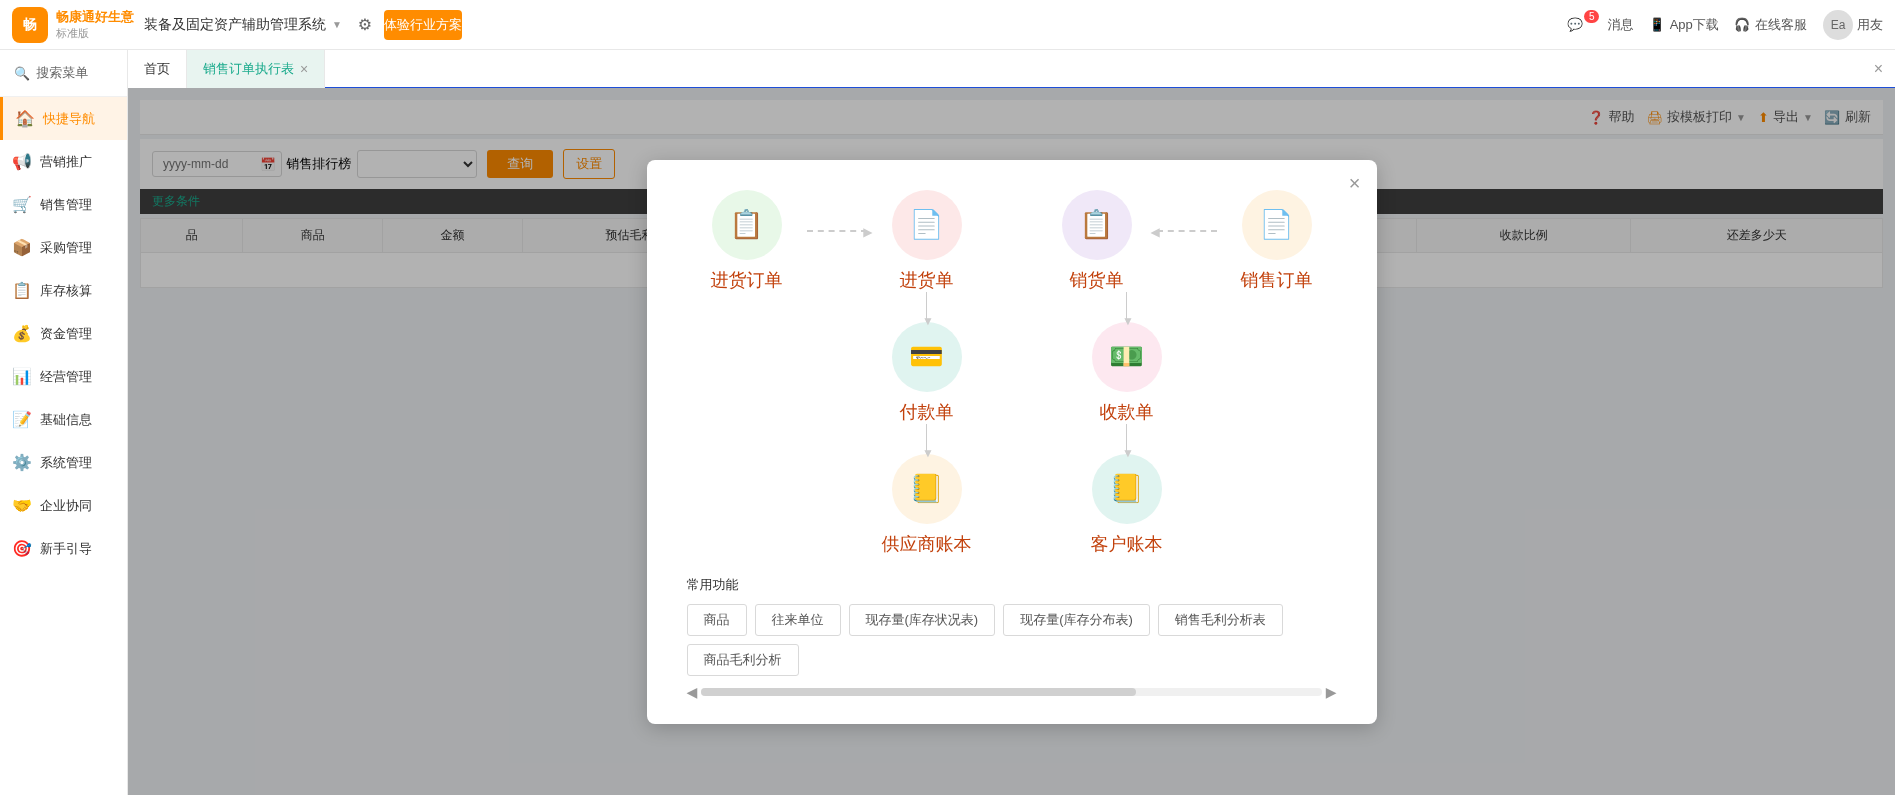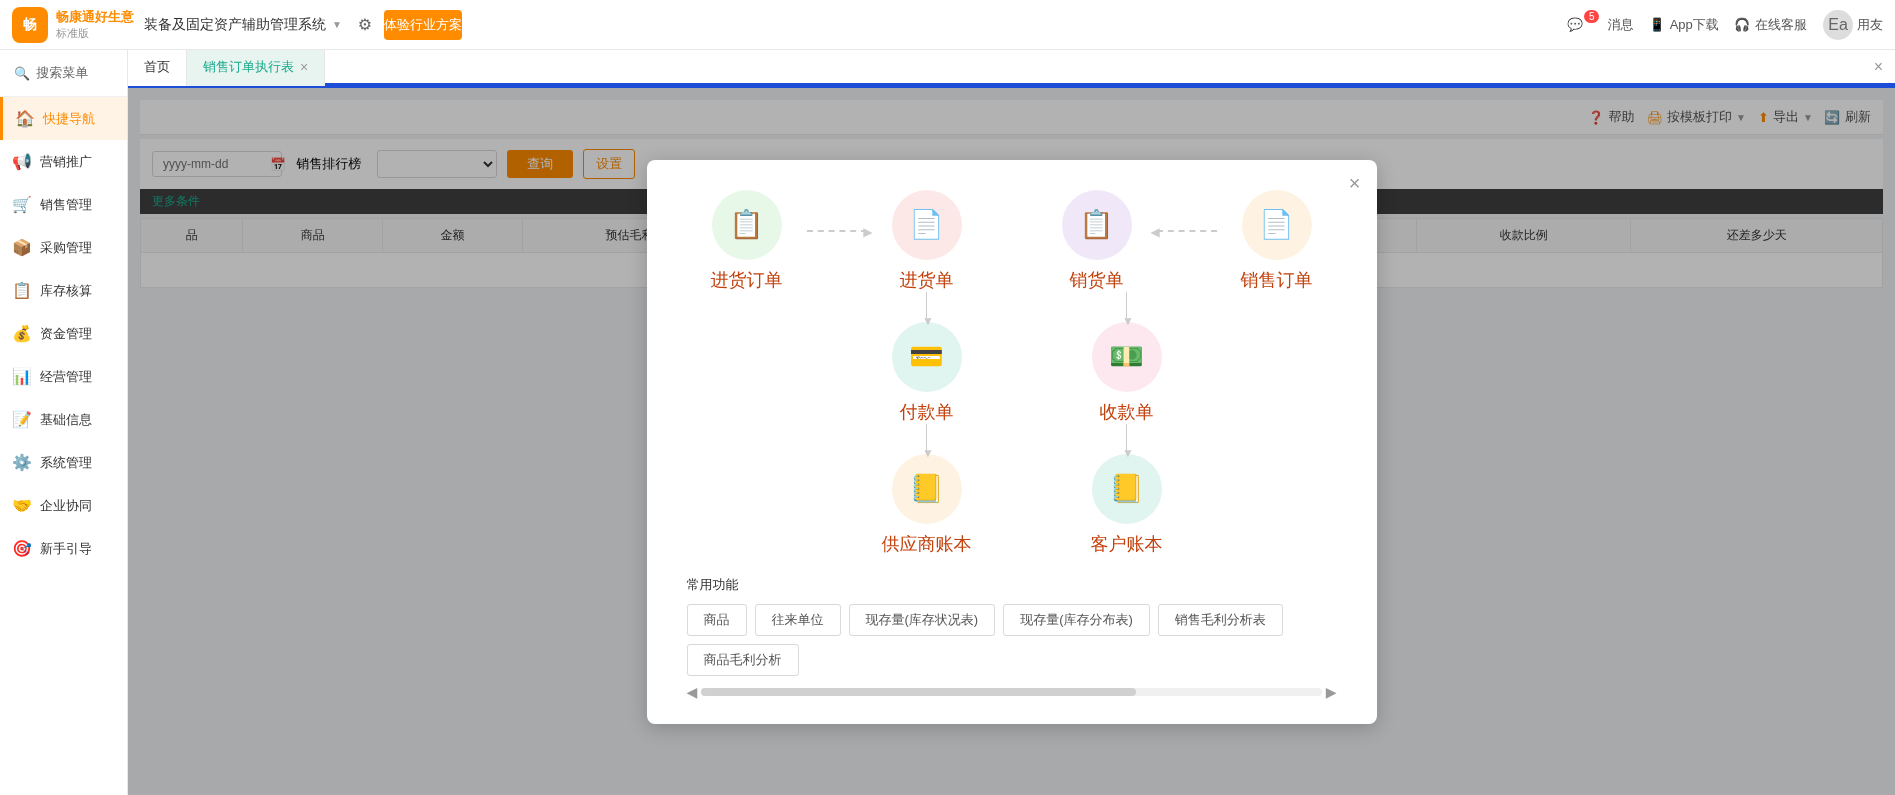--- a/index.html
+++ b/index.html
@@ -4,55 +4,55 @@
   <style>
     * { box-sizing: border-box; margin: 0; padding: 0; }
     body { font-family: 'Microsoft YaHei', Arial, sans-serif; font-size: 13px; background: #f5f5f5; overflow: hidden; }
 
     
     .app-container { display: flex; flex-direction: column; height: 795px; width: 1895px; }
     .top-bar { display: flex; align-items: center; height: 50px; background: #fff; border-bottom: 1px solid #e8e8e8; padding: 0 12px; gap: 10px; }
     .main-area { display: flex; flex: 1; overflow: hidden; }
     .sidebar { width: 128px; background: #fff; border-right: 1px solid #e8e8e8; display: flex; flex-direction: column; }
     .content-area { flex: 1; display: flex; flex-direction: column; background: #f0f2f5; }
-    .tab-bar { display: flex; align-items: center; background: #fff; border-bottom: 5px solid #1d4ed8; height: 38px; padding: 0; }
+    .tab-bar { display: flex; align-items: center; background: #fff; border-bottom: 1px solid #1d4ed8; height: 38px; padding: 0; }
     .page-content { flex: 1; padding: 12px; position: relative; }
 
     
     .logo-area { display: flex; align-items: center; gap: 8px; min-width: 120px; }
     .logo-icon { width: 36px; height: 36px; background: #ff8c00; border-radius: 8px; display: flex; align-items: center; justify-content: center; color: white; font-size: 18px; font-weight: bold; }
     .logo-text { font-size: 12px; color: #333; line-height: 1.3; }
     .logo-text .line1 { font-size: 13px; font-weight: bold; color: #ff8c00; }
     .system-title { display: flex; align-items: center; gap: 6px; color: #333; font-size: 14px; font-weight: 500; }
     .btn-try { background: #ff8c00; color: white; border: none; border-radius: 4px; padding: 6px 0; font-size: 13px; cursor: pointer; }
     .top-right { margin-left: auto; display: flex; align-items: center; gap: 16px; color: #555; font-size: 13px; }
     .top-right-item { display: flex; align-items: center; gap: 4px; cursor: pointer; }
     .badge { background: #ff4444; color: white; border-radius: 10px; font-size: 10px; padding: 1px 5px; position: relative; top: -8px; left: -4px; }
-    .user-avatar { width: 30px; height: 30px; background: #ddd; border-radius: 50%; display: flex; align-items: center; justify-content: center; font-size: 16px; color: #666; }
+    .user-avatar { width: 30px; height: 30px; background: #ddd; border-radius: 50%; display: flex; align-items: center; justify-content: center; font-size: 12px; color: #666; }
 
     
     .sidebar-search { padding: 10px 8px; border-bottom: 1px solid #f0f0f0; }
     .sidebar-search-btn { display: flex; align-items: center; gap: 6px; color: #666; font-size: 13px; cursor: pointer; padding: 4px 6px; }
     .sidebar-item { display: flex; align-items: center; gap: 8px; padding: 12px 12px; cursor: pointer; color: #333; font-size: 13px; transition: background 0.2s; }
     .sidebar-item.active { background: #fff3e6; color: #ff8c00; border-left: 3px solid #ff8c00; }
     .sidebar-item .item-icon { font-size: 16px; width: 20px; text-align: center; }
 
     
     .tab-home { padding: 0 16px; height: 38px; line-height: 38px; background: #fff; color: #333; font-size: 13px; cursor: pointer; border-right: 1px solid #e8e8e8; }
     .tab-item { display: flex; align-items: center; gap: 6px; padding: 0 16px; height: 38px; line-height: 38px; background: #e8f4f0; color: #1aaa8c; font-size: 13px; cursor: pointer; border-right: 1px solid #e8e8e8; }
     .tab-close { color: #999; cursor: pointer; font-size: 14px; }
     .tab-close-all { margin-left: auto; padding: 0 12px; color: #999; cursor: pointer; font-size: 16px; }
 
     
     .page-toolbar { display: flex; align-items: center; justify-content: flex-end; gap: 12px; padding: 8px 12px; background: #fff; border-bottom: 1px solid #e8e8e8; }
     .toolbar-btn { display: flex; align-items: center; gap: 4px; color: #555; font-size: 13px; cursor: pointer; }
 
     
     .filter-bar { display: flex; align-items: center; gap: 10px; padding: 10px 12px; background: #fff; flex-wrap: wrap; }
-    .filter-item { display: flex; align-items: center; gap: 16px; }
+    .filter-item { display: flex; align-items: center; gap: 6px; }
     .filter-input { border: 1px solid #d9d9d9; border-radius: 3px; padding: 5px 10px; font-size: 12px; color: #333; width: 150px; }
     .filter-select { border: 1px solid #d9d9d9; border-radius: 3px; padding: 5px 10px; font-size: 12px; color: #333; width: 120px; background: #fff; }
     .btn-query { background: #ff8c00; color: white; border: none; border-radius: 3px; padding: 5px 20px; font-size: 13px; cursor: pointer; }
     .btn-setting { background: #fff; color: #ff8c00; border: 1px solid #ff8c00; border-radius: 3px; padding: 5px 12px; font-size: 13px; cursor: pointer; }
     .more-conditions { color: #1aaa8c; font-size: 12px; cursor: pointer; padding: 5px 0; }
 
     
     .data-table { width: 100%; background: #fff; border-collapse: collapse; font-size: 12px; }
     .data-table th { background: #f7f7f7; border: 1px solid #e8e8e8; padding: 8px 10px; text-align: center; color: #333; font-weight: 500; white-space: nowrap; }
     .data-table td { border: 1px solid #e8e8e8; padding: 8px 10px; text-align: center; color: #555; }

